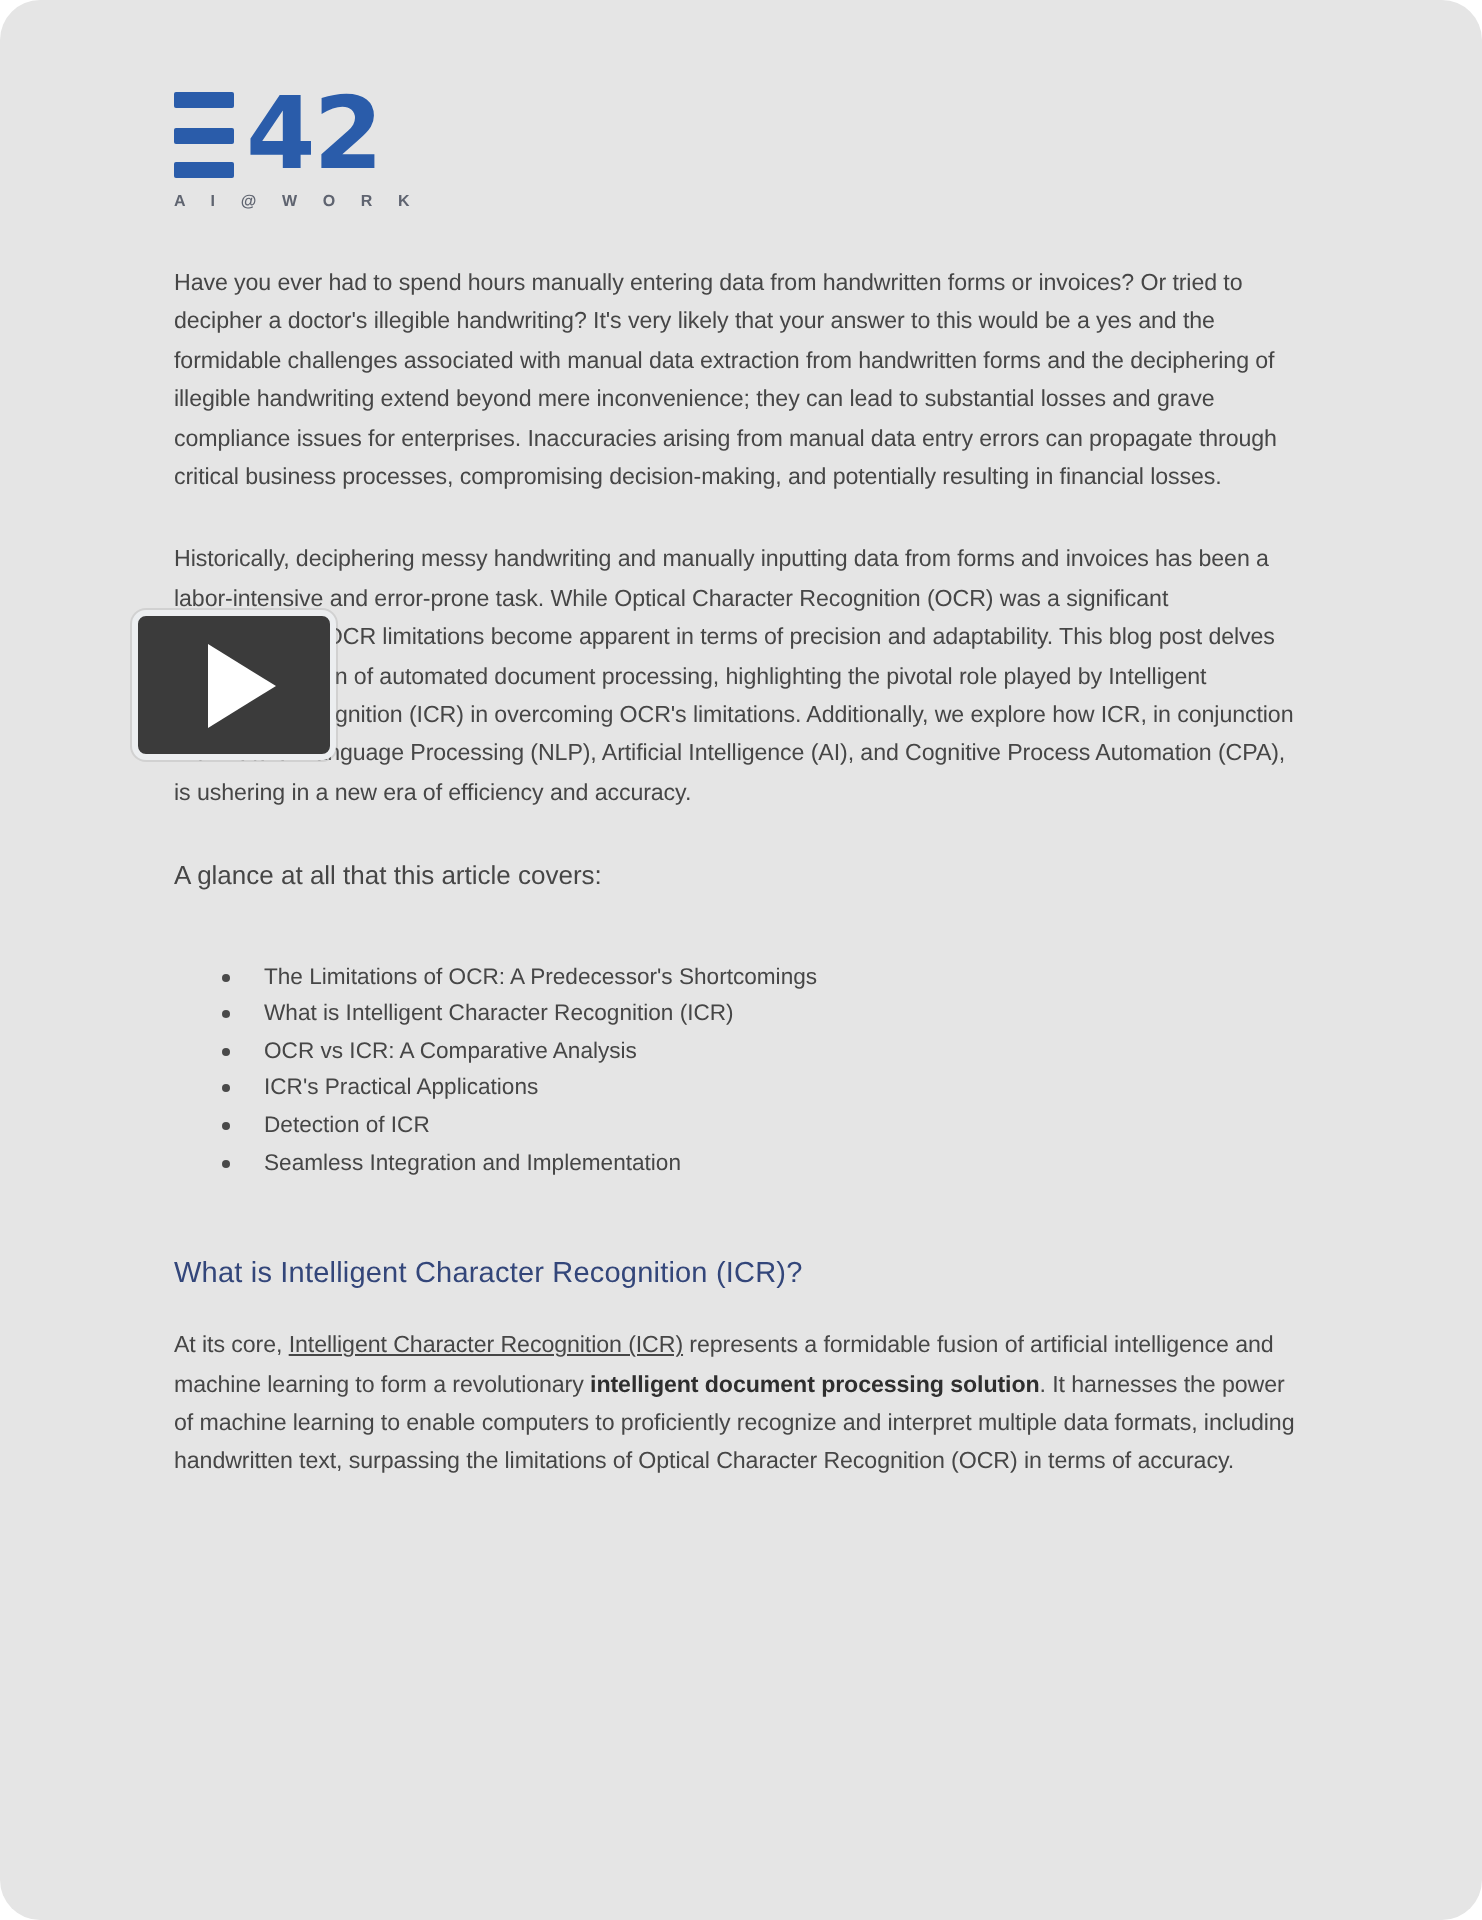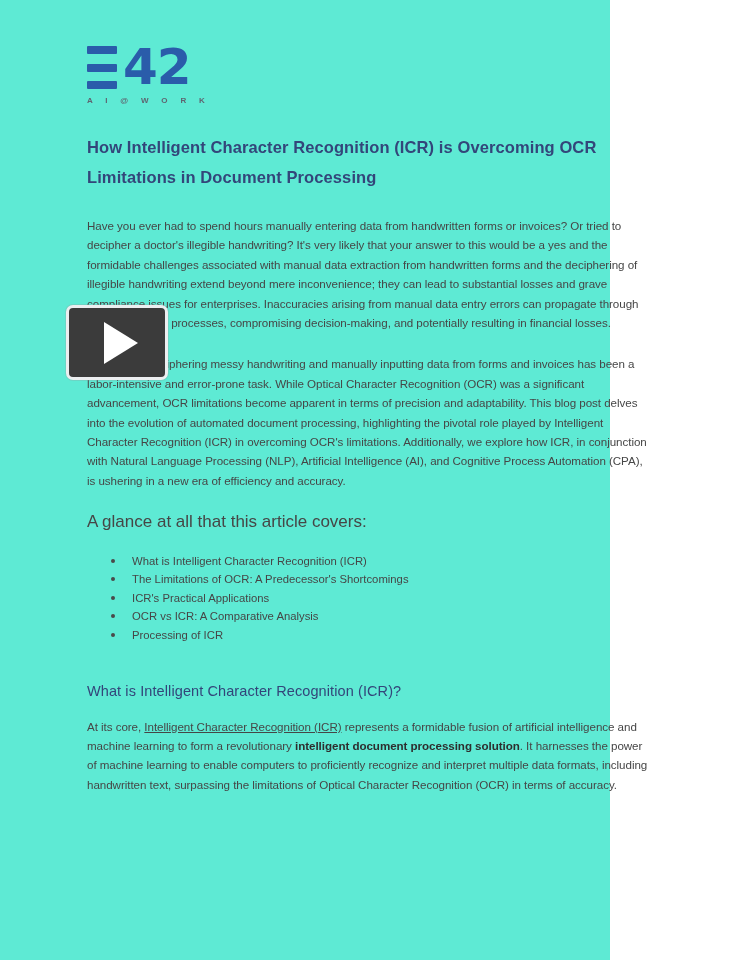--- a/index.html
+++ b/index.html
@@ -10,23 +10,24 @@
   body {
     width: 741px;
     height: 960px;
     font-family: "Liberation Sans", sans-serif;
     color: #3d3d3d;
     position: relative;
     overflow: hidden;
   }
   .page {
     position: relative;
-    width: 610px;
+    width: 741px;
     height: 960px;
-    background: #5eead4;
+    background: #e5e5e5;
+    border-radius: 20px;
   }
 
   
   .logo-block {
     position: absolute;
     left: 87px;
     top: 44px;
     width: 110px;
   }
   .logo-mark {
@@ -99,24 +100,24 @@
     font-family: "Liberation Sans", sans-serif;
     font-size: 11.6px;
     line-height: 19.4px;
     color: #464646;
     margin: 0 0 22px 0;
     text-align: left;
     letter-spacing: -0.05px;
   }
   p.lead-in {
     font-family: "Liberation Sans", sans-serif;
-    font-size: 17px;
+    font-size: 13px;
     line-height: 19.4px;
     color: #464646;
-    margin: 0 0 20px 0;
+    margin: 0 0 32px 0;
   }
   ul.toc-list {
     list-style: none;
     margin: 0 0 10px 0;
     padding: 0;
   }
   ul.toc-list li {
     position: relative;
     padding-left: 45px;
     font-family: "Liberation Sans", sans-serif;
@@ -179,48 +180,51 @@
         <span></span>
         <span></span>
       </div>
       <div class="logo-42">42</div>
     </div>
     <div class="logo-tagline">A I @ W O R K</div>
   </div>
 
   <div class="content">
 
-    <h1 class="doc-title">How Intelligent Character Recognition (ICR) is Overcoming OCR Limitations in Document Processing</h1>
 
     <p class="body-text">Have you ever had to spend hours manually entering data from handwritten forms or invoices? Or tried to decipher a doctor's illegible handwriting? It's very likely that your answer to this would be a yes and the formidable challenges associated with manual data extraction from handwritten forms and the deciphering of illegible handwriting extend beyond mere inconvenience; they can lead to substantial losses and grave compliance issues for enterprises. Inaccuracies arising from manual data entry errors can propagate through critical business processes, compromising decision-making, and potentially resulting in financial losses.</p>
 
     <p class="body-text">Historically, deciphering messy handwriting and manually inputting data from forms and invoices has been a labor-intensive and error-prone task. While Optical Character Recognition (OCR) was a significant advancement, OCR limitations become apparent in terms of precision and adaptability. This blog post delves into the evolution of automated document processing, highlighting the pivotal role played by Intelligent Character Recognition (ICR) in overcoming OCR's limitations. Additionally, we explore how ICR, in conjunction with Natural Language Processing (NLP), Artificial Intelligence (AI), and Cognitive Process Automation (CPA), is ushering in a new era of efficiency and accuracy.</p>
 
     <p class="lead-in">A glance at all that this article covers:</p>
 
     <ul class="toc-list">
       <li>
         <span class="bullet-dot"></span>
+        <span>The Limitations of OCR: A Predecessor's Shortcomings</span>
+      </li>
+      <li>
+        <span class="bullet-dot"></span>
         <span>What is Intelligent Character Recognition (ICR)</span>
       </li>
       <li>
         <span class="bullet-dot"></span>
-        <span>The Limitations of OCR: A Predecessor's Shortcomings</span>
+        <span>OCR vs ICR: A Comparative Analysis</span>
       </li>
       <li>
         <span class="bullet-dot"></span>
         <span>ICR's Practical Applications</span>
       </li>
       <li>
         <span class="bullet-dot"></span>
-        <span>OCR vs ICR: A Comparative Analysis</span>
-      </li>
-      <li>
-        <span class="bullet-dot"></span>
-        <span>Processing of ICR</span>
+        <span>Detection of ICR</span>
+      </li>
+      <li>
+        <span class="bullet-dot"></span>
+        <span>Seamless Integration and Implementation</span>
       </li>
     </ul>
 
     <h2 class="section-title">What is Intelligent Character Recognition (ICR)?</h2>
 
     <p class="body-text"><span>At its core, </span><a class="inline-link" href="#">Intelligent Character Recognition (ICR)</a><span> represents a formidable fusion of artificial intelligence and machine learning to form a revolutionary </span><strong class="inline-bold">intelligent document processing solution</strong><span>. It harnesses the power of machine learning to enable computers to proficiently recognize and interpret multiple data formats, including handwritten text, surpassing the limitations of Optical Character Recognition (OCR) in terms of accuracy.</span></p>
 
   </div>
 
   <div class="video-overlay">

